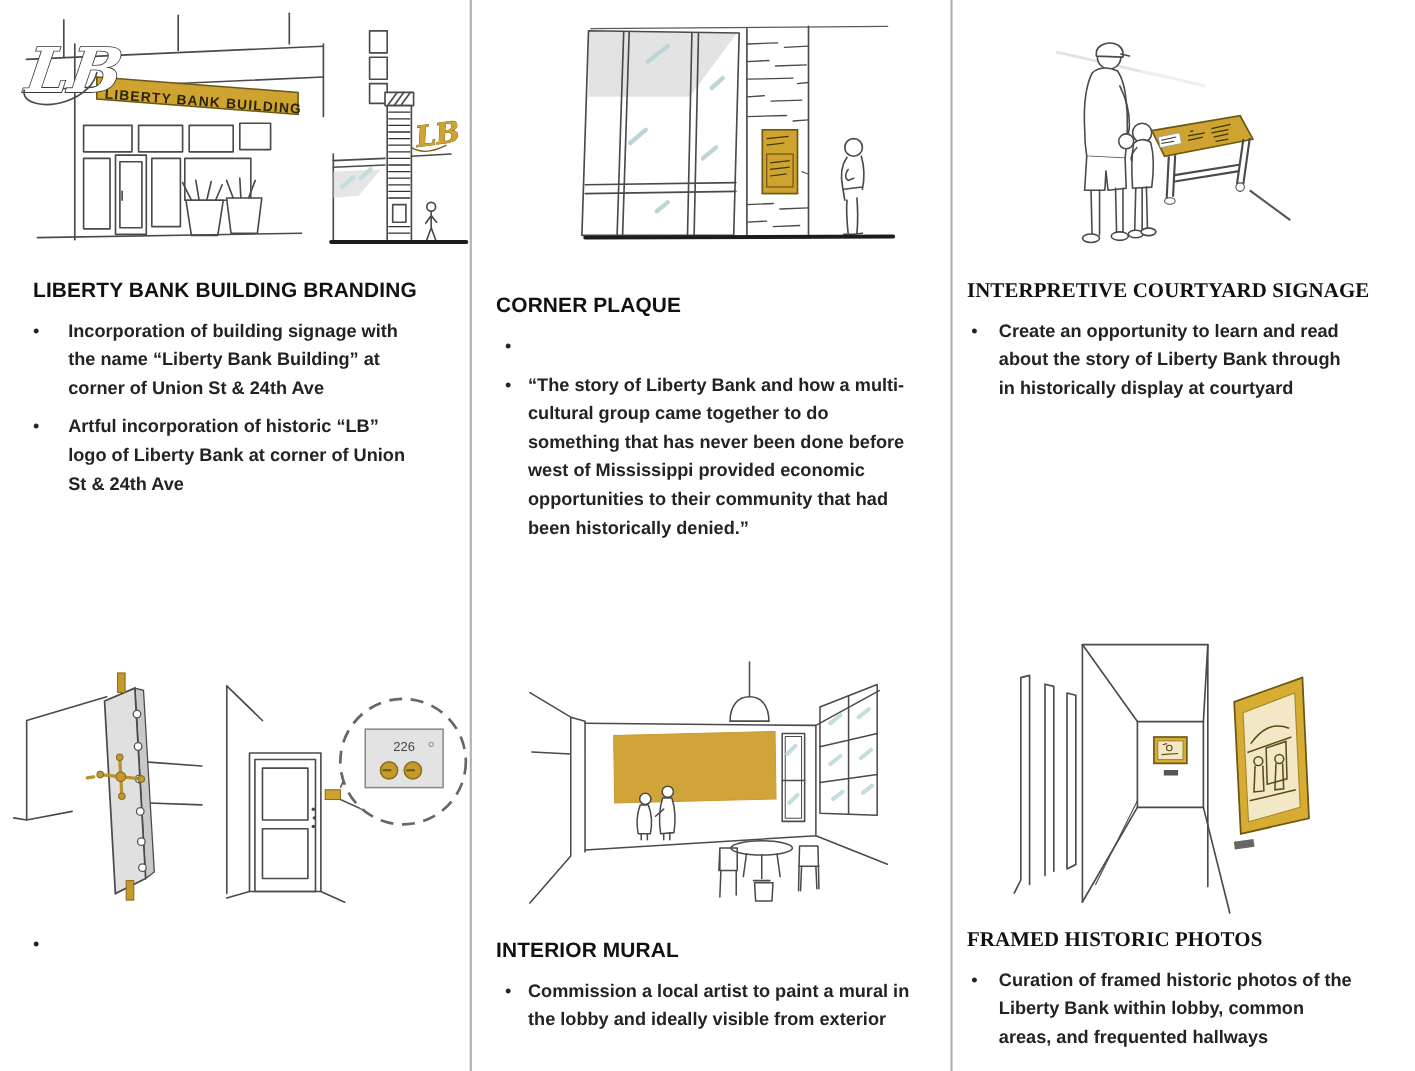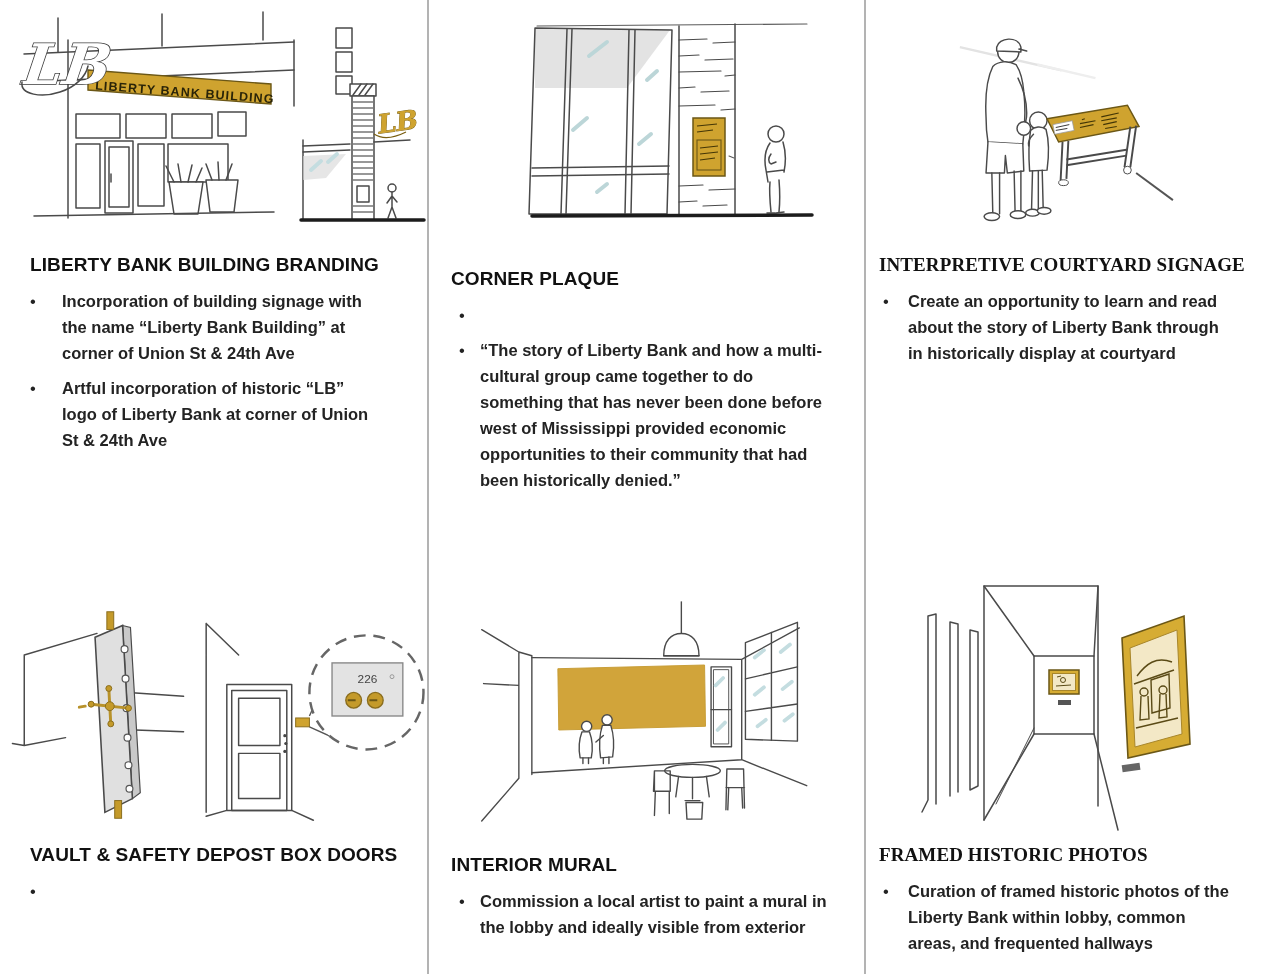--- a/index.html
+++ b/index.html
@@ -192,21 +192,20 @@
             <text x="369" y="86" text-anchor="middle" font-family="Liberation Sans, sans-serif" font-size="12" fill="#444">226</text>
             <g fill="#c49a2a" stroke="#8a6d1d" stroke-width="1.4">
               <circle cx="355" cy="104" r="8"></circle>
                 <circle cx="377" cy="104" r="8"></circle>
             </g>
             <path d="M349,104 L357,104 M371,104 L379,104" stroke="#6b5716" stroke-width="2"></path>
             <circle cx="394" cy="80" r="2" fill="none" stroke="#999"></circle>
           </g>
         </svg>
       </div>
-      <h3 class="panel-title">VAULT &amp; SAFETY DEPOST BOX DOORS</h3>
       <div class="bullets">
         <div class="bullet">
           <span class="dot">•</span>
         </div>
       </div>
     </div>
   </section>
 
   <section class="col col-2">
 

